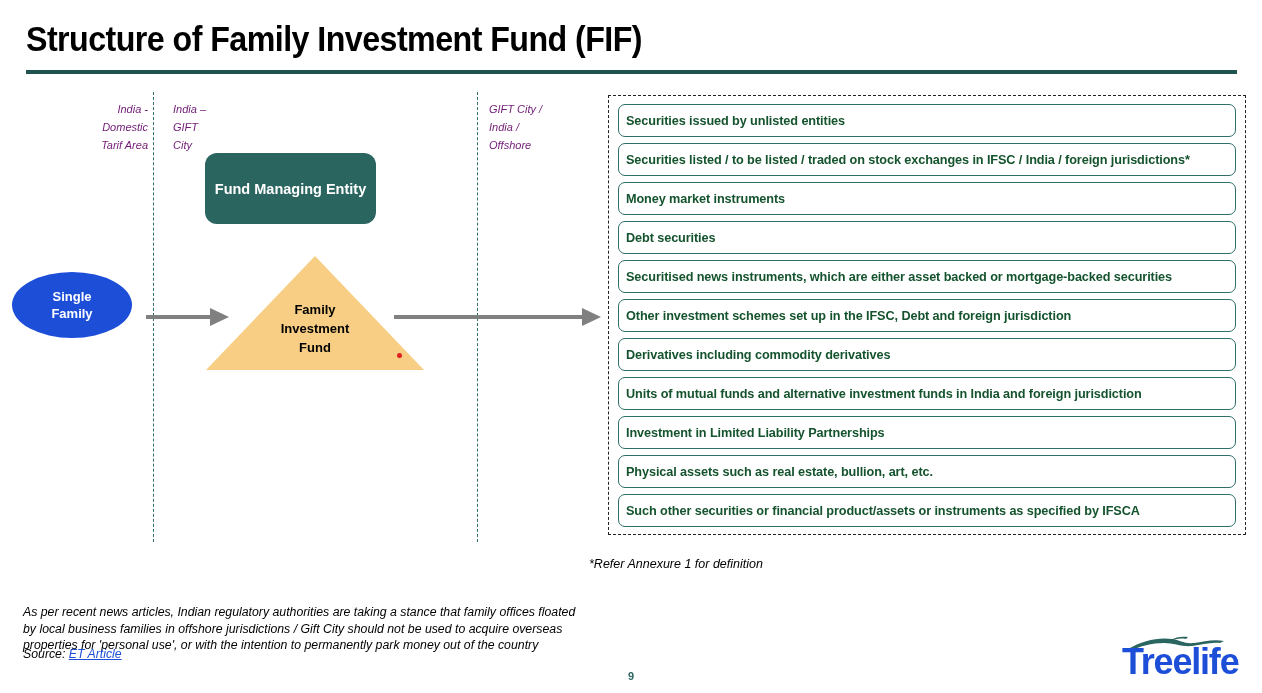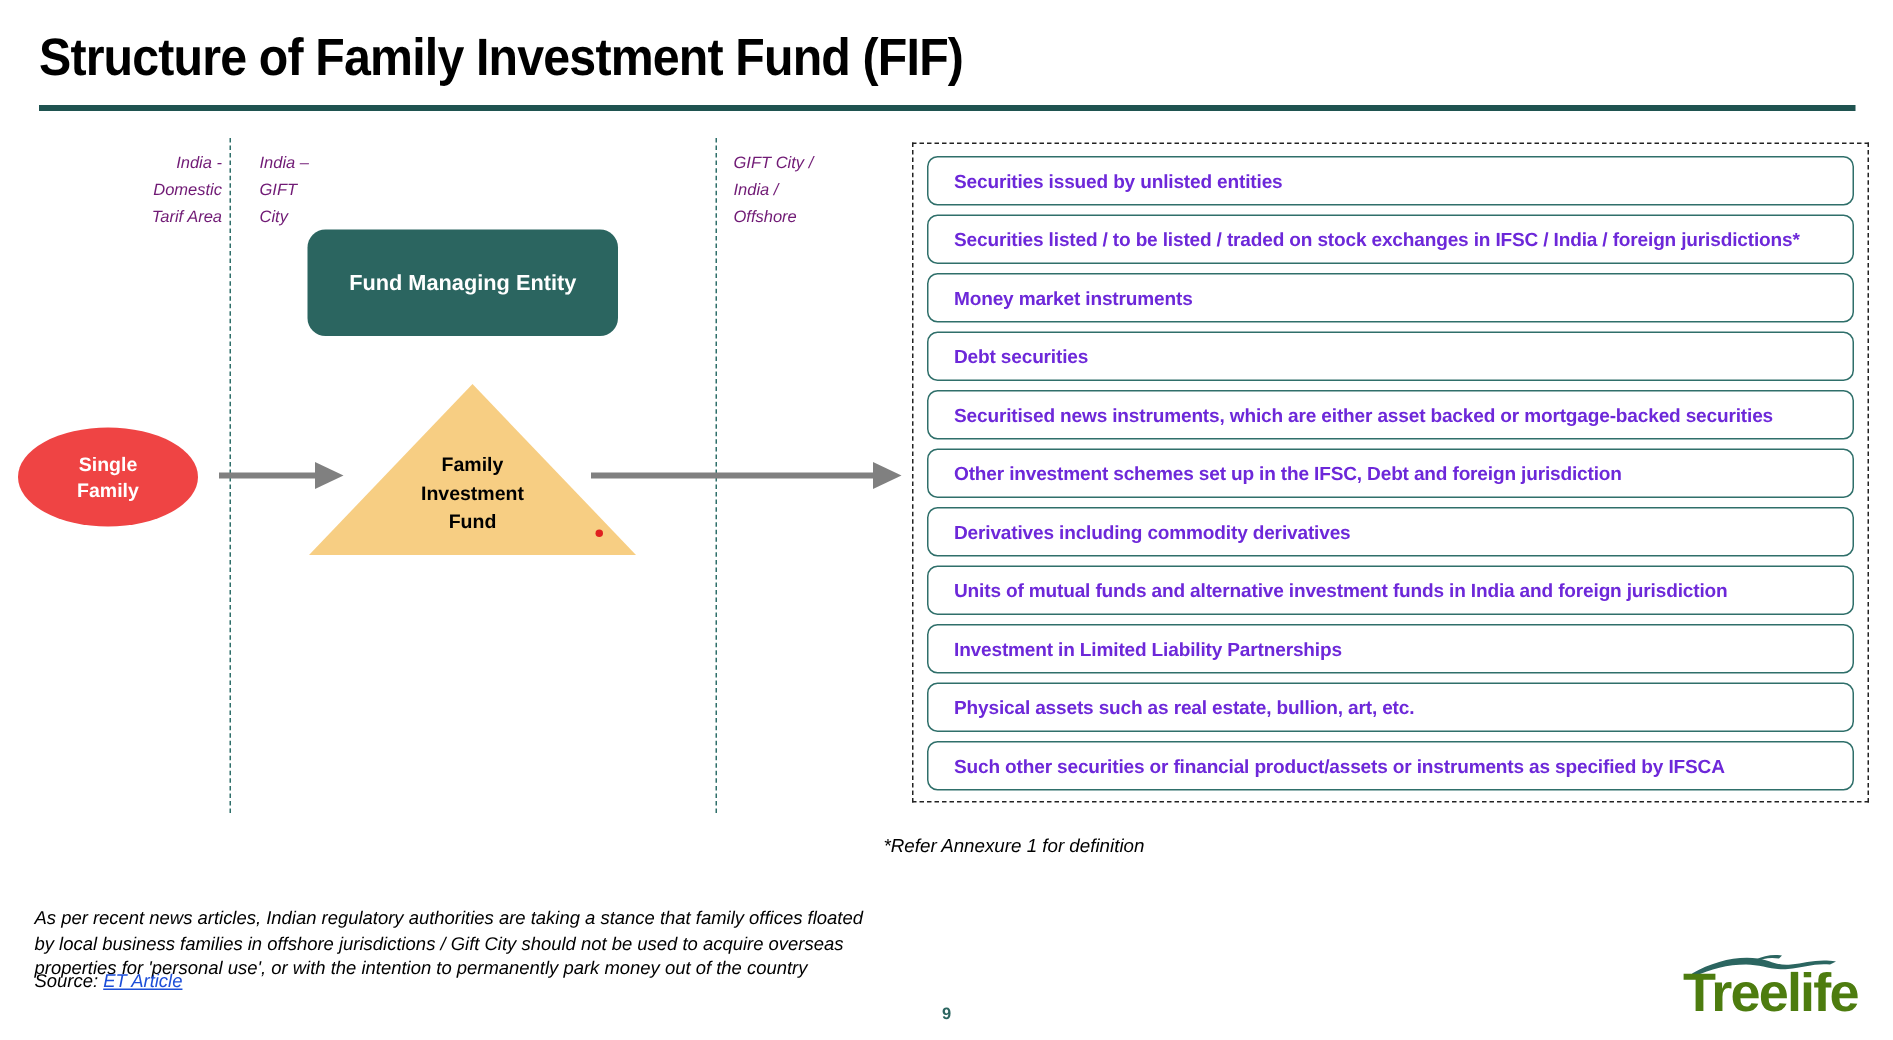--- a/index.html
+++ b/index.html
@@ -77,41 +77,41 @@
     border-left: 1.5px dashed #2f6f6a;
   }
   #divider-1 { left: 153px; }
   #divider-2 { left: 477px; }
 
   
   #fme-box {
     position: absolute;
     left: 205px;
     top: 153px;
-    width: 207px;
+    width: 171px;
     height: 71px;
     background: #2b6560;
     border-radius: 12px;
     color: #ffffff;
     font-size: 14.5px;
     font-weight: bold;
     display: flex;
     align-items: center;
     justify-content: center;
     text-align: center;
   }
 
   
   #single-family {
     position: absolute;
     left: 12px;
-    top: 285px;
+    top: 272px;
     width: 120px;
     height: 66px;
-    background: #ef4444;
+    background: #1d4ed8;
     border-radius: 50%;
     color: #ffffff;
     font-size: 13px;
     font-weight: bold;
     line-height: 17px;
     display: flex;
     align-items: center;
     justify-content: center;
     text-align: center;
   }
@@ -170,24 +170,24 @@
     gap: 6px;
   }
   .asset-box {
     box-sizing: border-box;
     height: 33px;
     border: 1.3px solid #2f6f6a;
     border-radius: 7px;
     background: #ffffff;
     display: flex;
     align-items: center;
-    padding: 0 17px;
+    padding: 0 7px;
     font-size: 12.7px;
     font-weight: bold;
-    color: #6d28d9;
+    color: #14532d;
     white-space: nowrap;
     letter-spacing: -0.1px;
   }
 
   
   #annexure-note {
     position: absolute;
     left: 589px;
     top: 557px;
     font-size: 12.5px;
@@ -242,21 +242,21 @@
     width: 134px;
     height: 50px;
   }
   #logo-text {
     position: absolute;
     left: 0;
     top: 8px;
     width: 134px;
     font-size: 36px;
     font-weight: bold;
-    color: #4d7c0f;
+    color: #1d4ed8;
     letter-spacing: -1.2px;
     line-height: 40px;
   }
 </style>
 </head>
 <body>
 
 <div id="slide">
 
   <div id="title">Structure of Family Investment Fund (FIF)</div>

